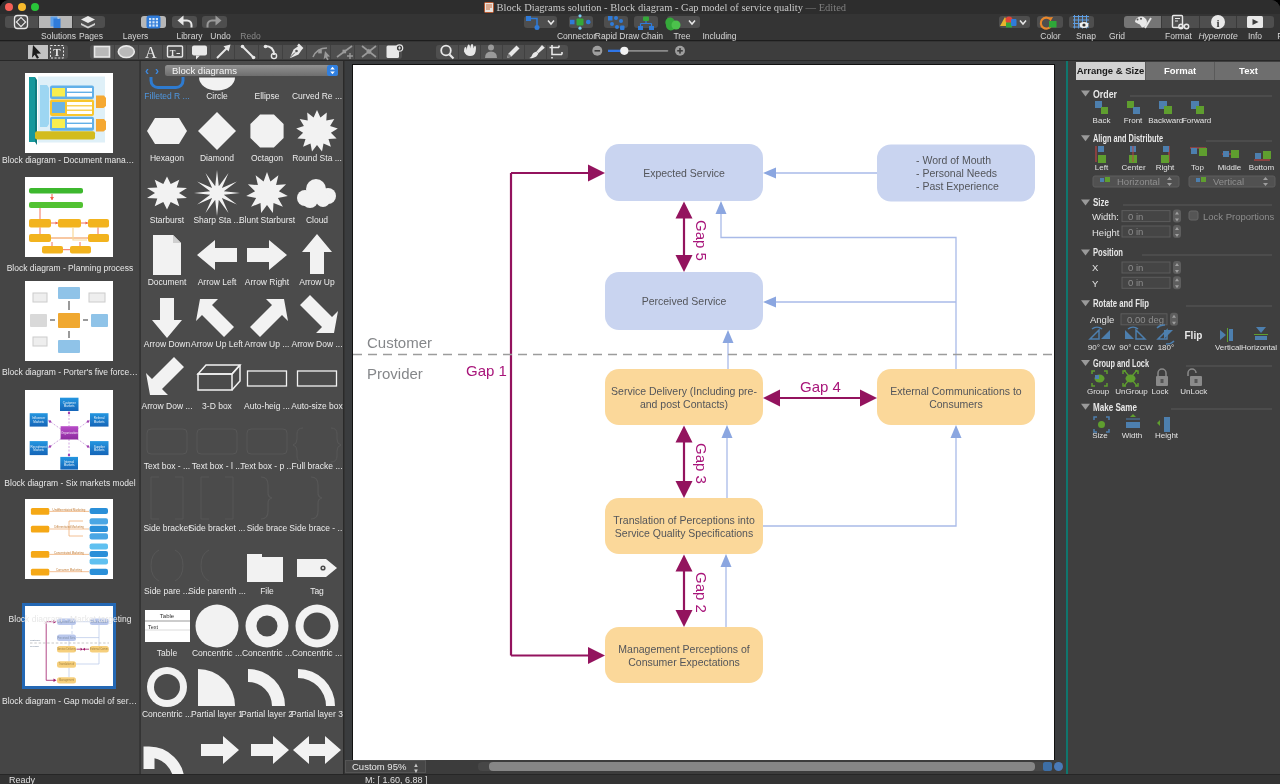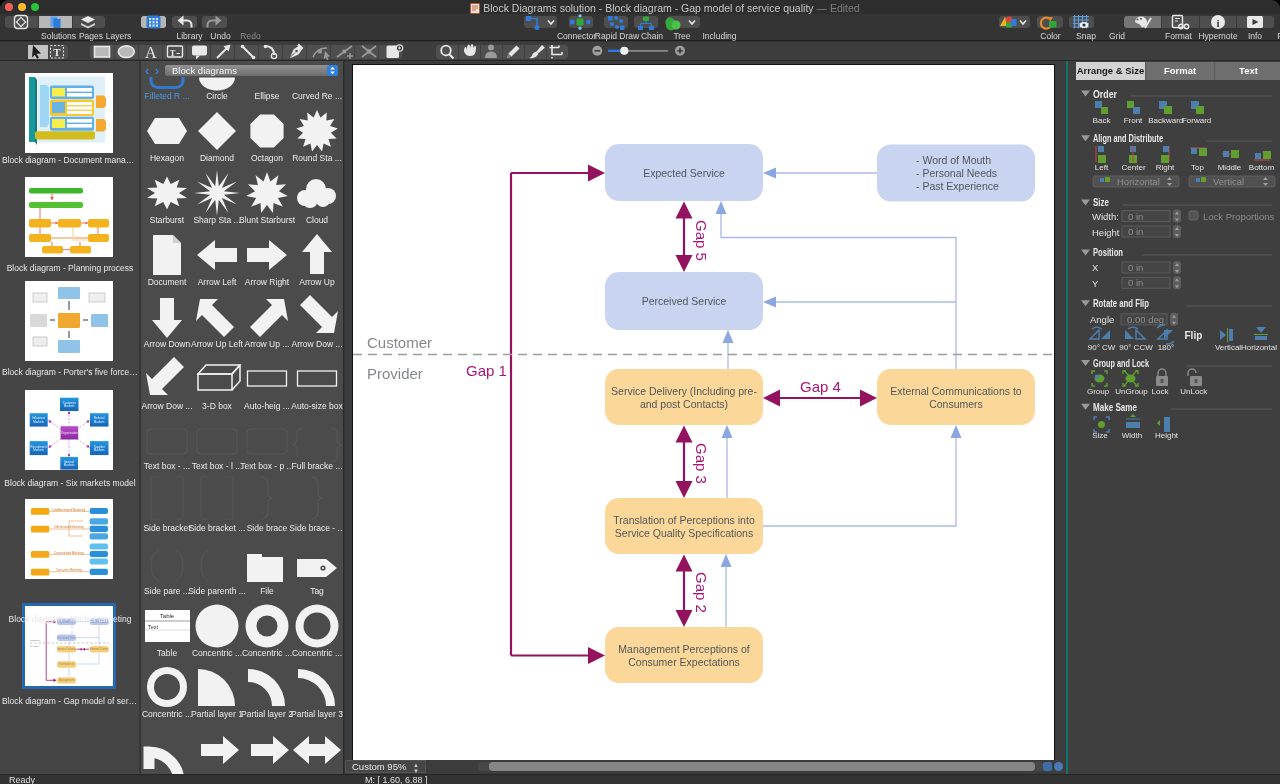--- a/index.html
+++ b/index.html
@@ -1,20 +1,20 @@
 <!DOCTYPE html>
 <html><head>
 <meta charset="utf-8">
 <style>
 * { margin:0; padding:0; box-sizing:border-box; }
 html,body { width:1280px; height:784px; overflow:hidden; background:#000; font-family:"Liberation Sans", sans-serif; }
 #app { position:relative; width:1280px; height:784px; background:#343434; border-radius:9px 9px 0 0; overflow:hidden; }
 
 
-#titlebar { position:absolute; left:0; top:0; width:1280px; height:14px; background:#2d2d2d; }
+#titlebar { position:absolute; left:0; top:0; width:1280px; height:14px; background:#2d2d2d;font-family:Liberation Serif, serif; }
 .tl { position:absolute; top:3px; width:8px; height:8px; border-radius:50%; }
 #title-text { position:absolute; top:2px; left:25px; width:1280px; text-align:center; font-size:10.5px; color:#c9c9c9; }
 #title-text .edited { color:#7f7f7f; }
 
 
 #toolbar1 { position:absolute; left:0; top:14px; width:1280px; height:27px; background:#343434; border-bottom:1px solid #1d1d1d; }
 .tbtn { position:absolute; top:2px; height:12px; background:#4e4e4e; border-radius:3px; }
 .tbtn.sel { background:#b7b7b7; }
 .tlabel { position:absolute; top:17px; font-size:8.5px; color:#d6d6d6; text-align:center; white-space:nowrap;margin-left:36px; }
 .tlabel.dim { color:#8a8a8a; }
@@ -202,21 +202,21 @@
   </div>
 
   <div id="toolbar1">
     <div class="seg" style="left:5px; width:100px;">
       <div style="width:33px;"></div>
       <div class="sel" style="width:34px;"></div>
       <div style="width:33px;"></div>
     </div>
     <div class="tlabel" style="left:5px; width:33px;">Solutions</div>
     <div class="tlabel" style="left:38px; width:34px;">Pages</div>
-    <div class="tlabel" style="left:66px; width:33px;">Layers</div>
+    <div class="tlabel" style="left:83px; width:33px;">Layers</div>
 
     <div class="tbtn sel" style="left:141px; width:25px;"></div>
     <div class="tlabel" style="left:134px; width:39px;">Library</div>
     <div class="tbtn" style="left:172px; width:25px;"></div>
     <div class="tlabel" style="left:165px; width:39px;">Undo</div>
     <div class="tbtn" style="left:202px; width:25px;"></div>
     <div class="tlabel dim" style="left:195px; width:39px;text-align:center;">Redo</div>
 
     <div class="tbtn" style="left:524px; width:33px;"></div>
     <div class="tlabel" style="left:513px; width:55px;">Connector</div>
@@ -236,21 +236,21 @@
     <div class="tbtn" style="left:1069px; width:25px;"></div>
     <div class="tlabel" style="left:1060px; width:42px;">Grid</div>
 
     <div class="seg" style="left:1124px; width:150px;">
       <div class="sel2" style="width:37px; background:#757575;"></div>
       <div style="width:38px;"></div>
       <div style="width:37px;"></div>
       <div style="width:38px;"></div>
     </div>
     <div class="tlabel" style="left:1124px; width:37px;">Format</div>
-    <div class="tlabel" style="left:1156px; width:52px;">Hypernote</div>
+    <div class="tlabel" style="left:1156px; width:52px;font-style:italic;">Hypernote</div>
     <div class="tlabel" style="left:1203px; width:32px;">Info</div>
     <div class="tlabel" style="left:1234px; width:44px;">Present</div>
   </div>
 
   <div id="toolbar2">
     <div class="tool-group" style="left:28px;">
       <div class="tool sel" style="width:20px;"></div>
       <div class="tool" style="width:20px;"></div>
     </div>
     <div class="tool-group" style="left:90px;">

